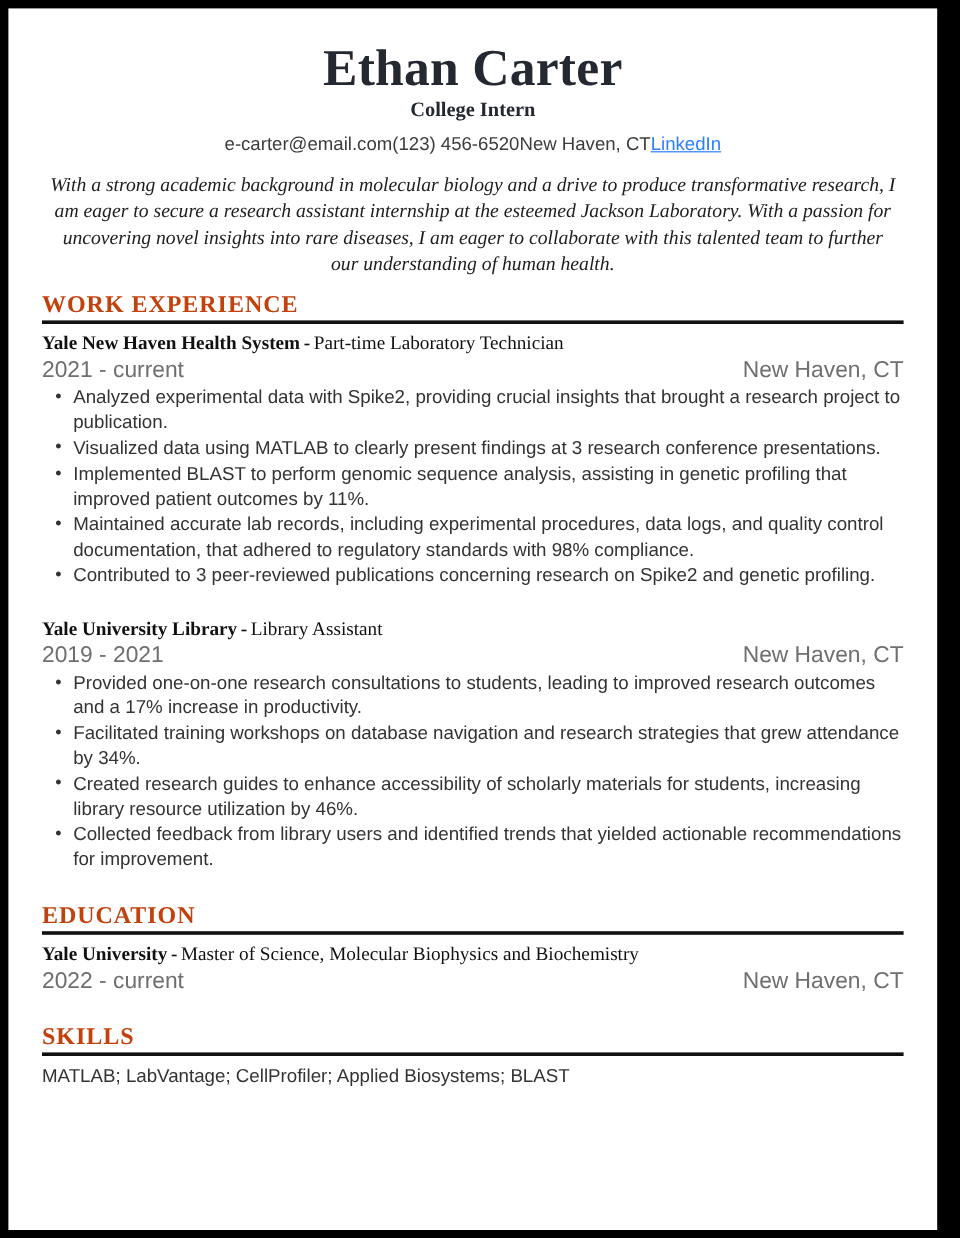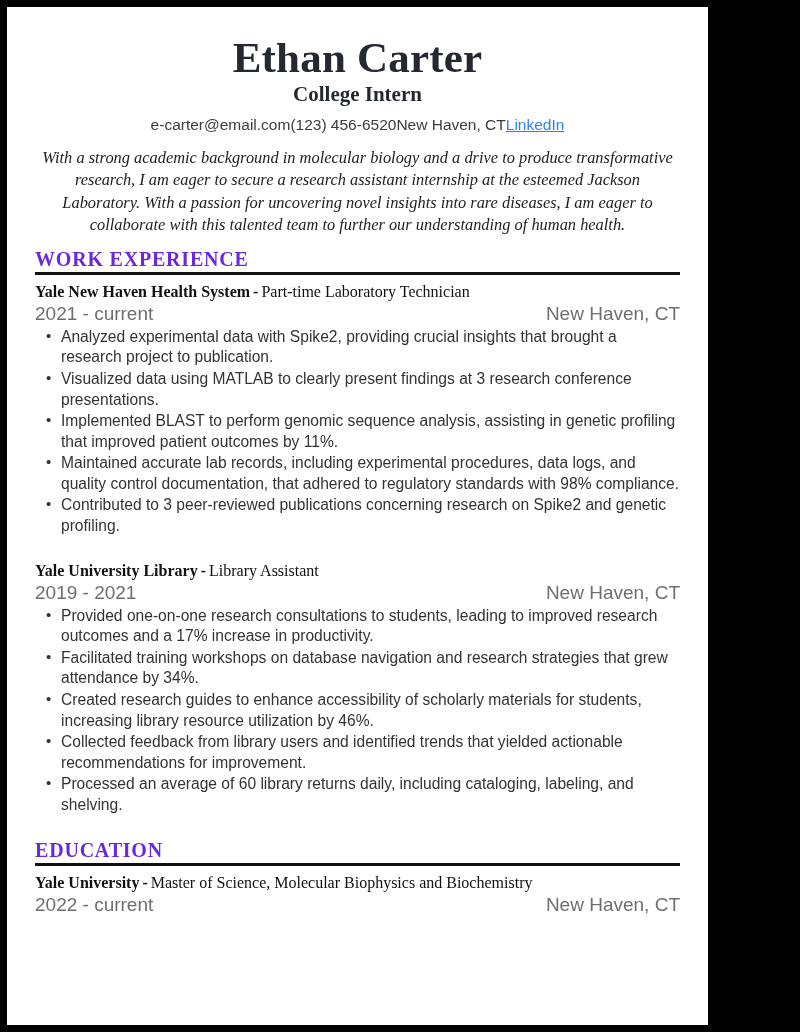--- a/index.html
+++ b/index.html
@@ -11,21 +11,21 @@
   body {
     width: 800px;
     height: 1032px;
     overflow: hidden;
     font-family: "Liberation Sans", sans-serif;
   }
   .page {
     position: absolute;
     left: 7px;
     top: 7px;
-    width: 701px;
+    width: 774px;
     height: 1018px;
     background: #ffffff;
     box-sizing: border-box;
     padding: 24px 28px 10px 28px;
     overflow: hidden;
   }
 
   
   .name {
     font-family: "Liberation Serif", serif;
@@ -33,21 +33,21 @@
     font-size: 43px;
     line-height: 1.05;
     color: #242830;
     text-align: center;
     margin: 4px 0 2px 0;
     letter-spacing: 0.2px;
   }
   .job-title {
     font-family: "Liberation Serif", serif;
     font-weight: bold;
-    font-size: 21px;
+    font-size: 17px;
     line-height: 1.15;
     color: #242830;
     text-align: center;
     margin: 0 0 10px 0;
   }
   .contact-row {
     display: flex;
     justify-content: center;
     align-items: baseline;
     padding: 0 38px 0 38px;
@@ -73,21 +73,21 @@
     margin: 0 4px 12px 4px;
   }
 
   
   .section { margin-bottom: 2px; }
   .section-heading {
     font-family: "Liberation Serif", serif;
     font-weight: bold;
     font-size: 20px;
     letter-spacing: 0.8px;
-    color: #6d28d9;
+    color: #c2410c;
     margin: 0 0 1px 0;
     line-height: 1.15;
   }
   .section-rule {
     border: 0;
     border-top: 3px solid #111111;
     margin: 0 0 7px 0;
   }
   .section-gap { height: 18px; }
 
@@ -190,21 +190,20 @@
       </div>
       <div class="entry-meta">
         <span class="entry-dates">2019 - 2021</span>
         <span class="entry-location">New Haven, CT</span>
       </div>
       <ul class="bullets">
         <li>Provided one-on-one research consultations to students, leading to improved research outcomes and a 17% increase in productivity.</li>
         <li>Facilitated training workshops on database navigation and research strategies that grew attendance by 34%.</li>
         <li>Created research guides to enhance accessibility of scholarly materials for students, increasing library resource utilization by 46%.</li>
         <li>Collected feedback from library users and identified trends that yielded actionable recommendations for improvement.</li>
-        <li>Processed an average of 60 library returns daily, including cataloging, labeling, and shelving.</li>
       </ul>
     </div>
   </div>
 
   <div class="section-gap"></div>
 
   <div class="section">
     <div class="section-heading">EDUCATION</div>
     <hr class="section-rule">
 
@@ -214,14 +213,19 @@
       </div>
       <div class="entry-meta">
         <span class="entry-dates">2022 - current</span>
         <span class="entry-location">New Haven, CT</span>
       </div>
     </div>
   </div>
 
   <div class="section-gap"></div>
 
+  <div class="section">
+    <div class="section-heading">SKILLS</div>
+    <hr class="section-rule">
+    <div class="skills-text">MATLAB; LabVantage; CellProfiler; Applied Biosystems; BLAST</div>
+  </div>
 
 </div>
 
 </body></html>

